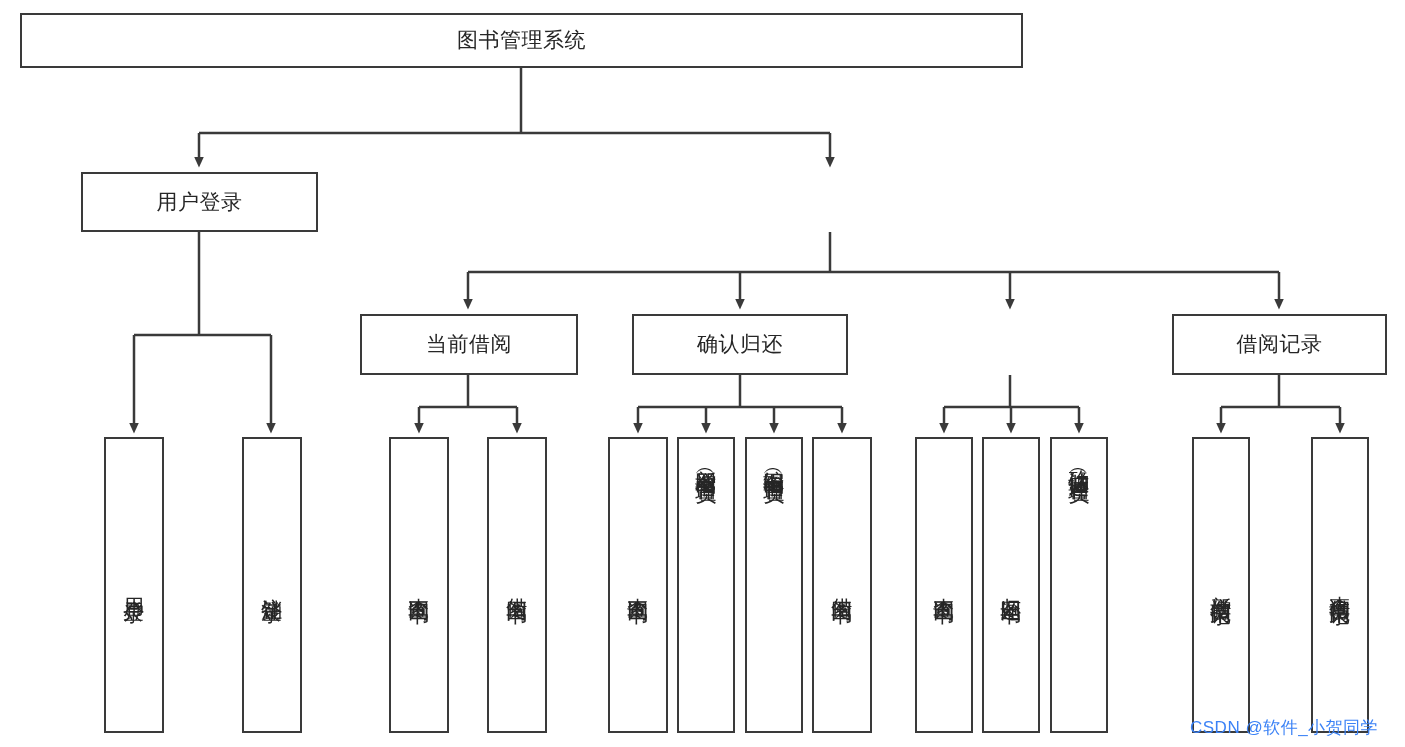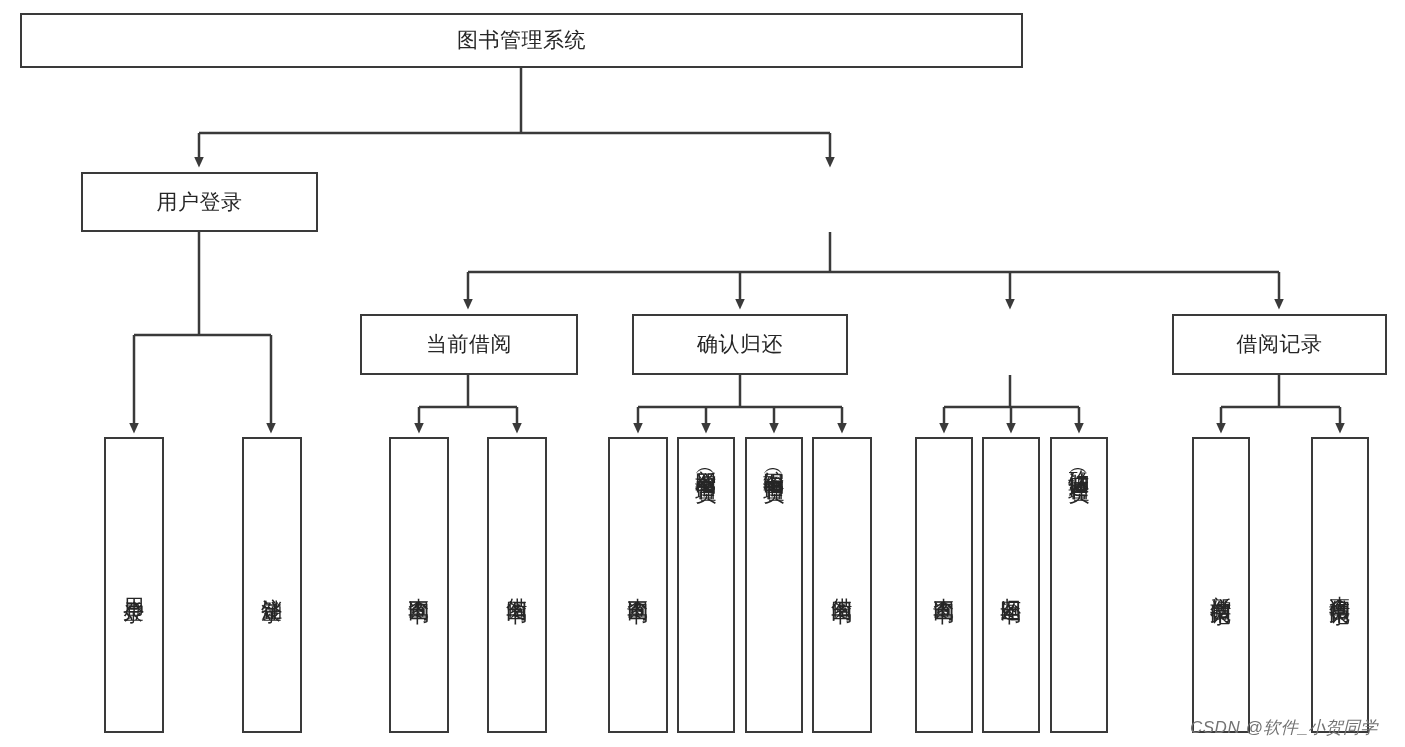--- a/index.html
+++ b/index.html
@@ -57,24 +57,23 @@
     white-space: nowrap;
     text-align: left;
   }
   .node.vertical.centered {
     align-items: center;
     padding-top: 0;
   }
   .watermark {
     position: absolute;
     font-size: 17px;
-    color: #737373;
+    color: #3b82f6;
     letter-spacing: 0.5px;
     white-space: nowrap;
-    font-style: italic;
   }
 </style>
 </head>
 <body>
 
 <div id="diagram-root">
 
   <svg id="edges-layer" width="1405" height="747" viewBox="0 0 1405 747" xmlns="http://www.w3.org/2000/svg">
     <defs>
       <marker id="arrow" markerWidth="12" markerHeight="12" refX="1.5" refY="5" orient="auto" markerUnits="userSpaceOnUse">

